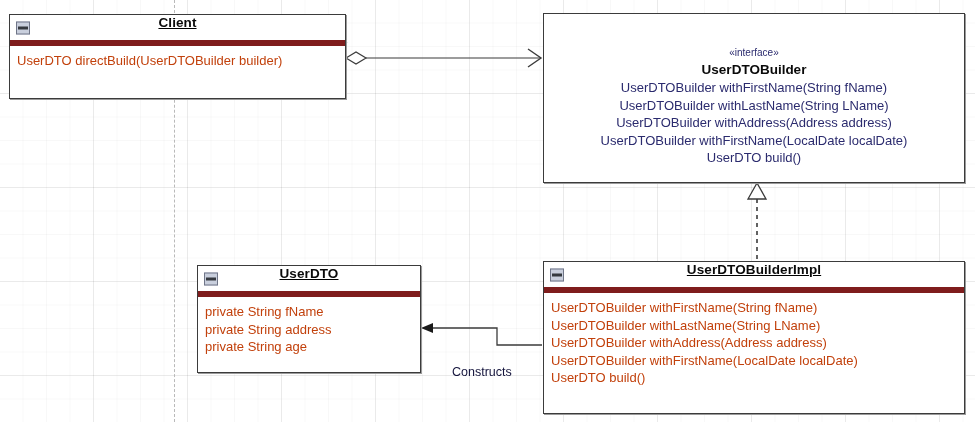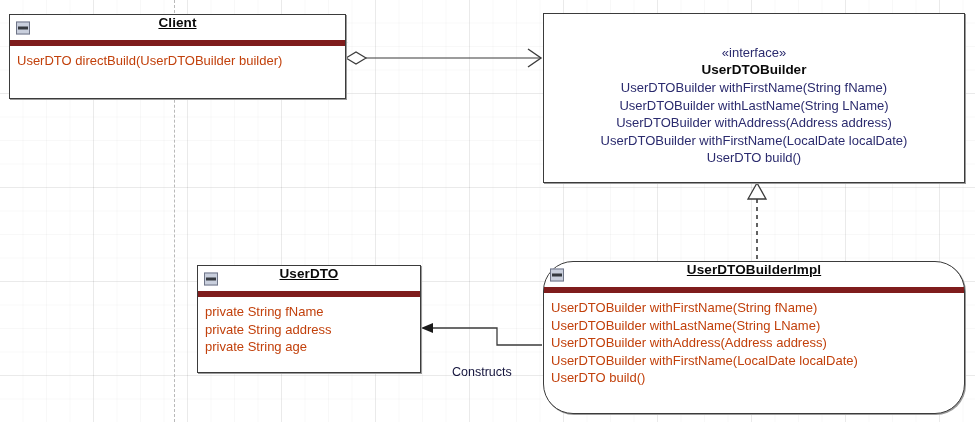--- a/index.html
+++ b/index.html
@@ -85,21 +85,21 @@
     line-height: 17.5px;
     color: #c2410c;
     white-space: nowrap;
   }
   
   .iface-body {
     padding: 0;
     text-align: center;
   }
   .iface-stereotype {
-    font-size: 13px;
+    font-size: 10px;
     line-height: 17px;
     color: #2b2b6e;
   }
   .iface-name {
     font-size: 13.5px;
     line-height: 18px;
     font-weight: bold;
     color: #0a0a0a;
   }
   .iface-member {
@@ -186,21 +186,21 @@
       <span class="collapse-icon"></span>
       <span class="uml-title">UserDTO</span>
     </div>
     <div class="uml-body">
       <div class="member">private String fName</div>
       <div class="member">private String address</div>
       <div class="member">private String age</div>
     </div>
   </div>
 
-  <div class="uml-box" style="left:543px; top:261px; width:422px; height:153px;border-radius:30px;">
+  <div class="uml-box" style="left:543px; top:261px; width:422px; height:153px;">
     <div class="uml-header">
       <span class="collapse-icon"></span>
       <span class="uml-title">UserDTOBuilderImpl</span>
     </div>
     <div class="uml-body">
       <div class="member">UserDTOBuilder withFirstName(String fName)</div>
       <div class="member">UserDTOBuilder withLastName(String LName)</div>
       <div class="member">UserDTOBuilder withAddress(Address address)</div>
       <div class="member">UserDTOBuilder withFirstName(LocalDate localDate)</div>
       <div class="member">UserDTO build()</div>

